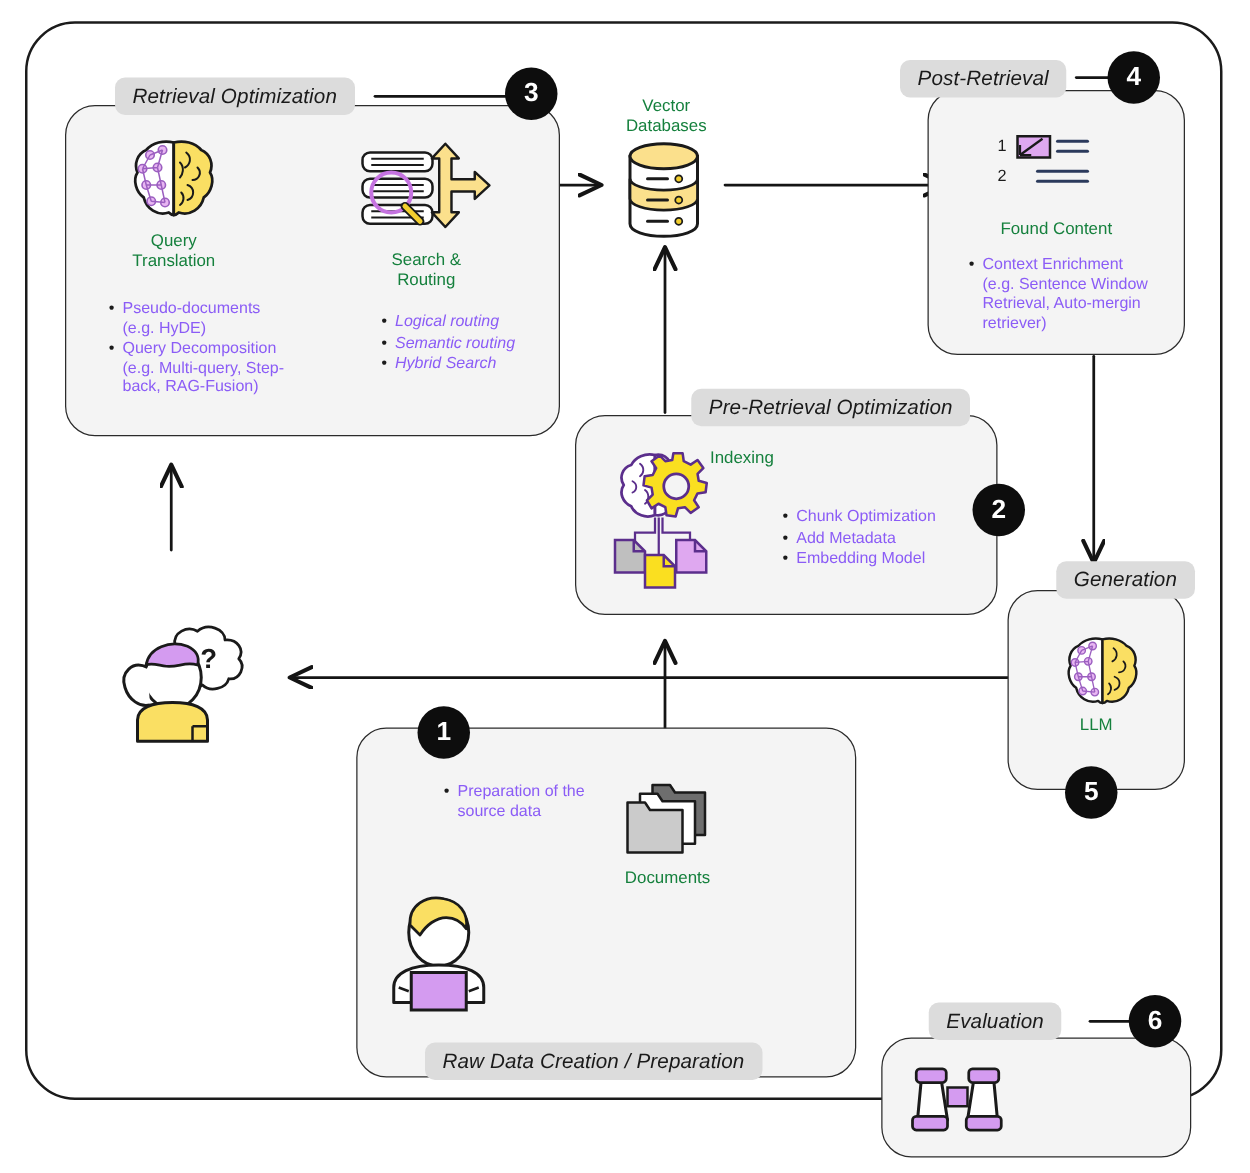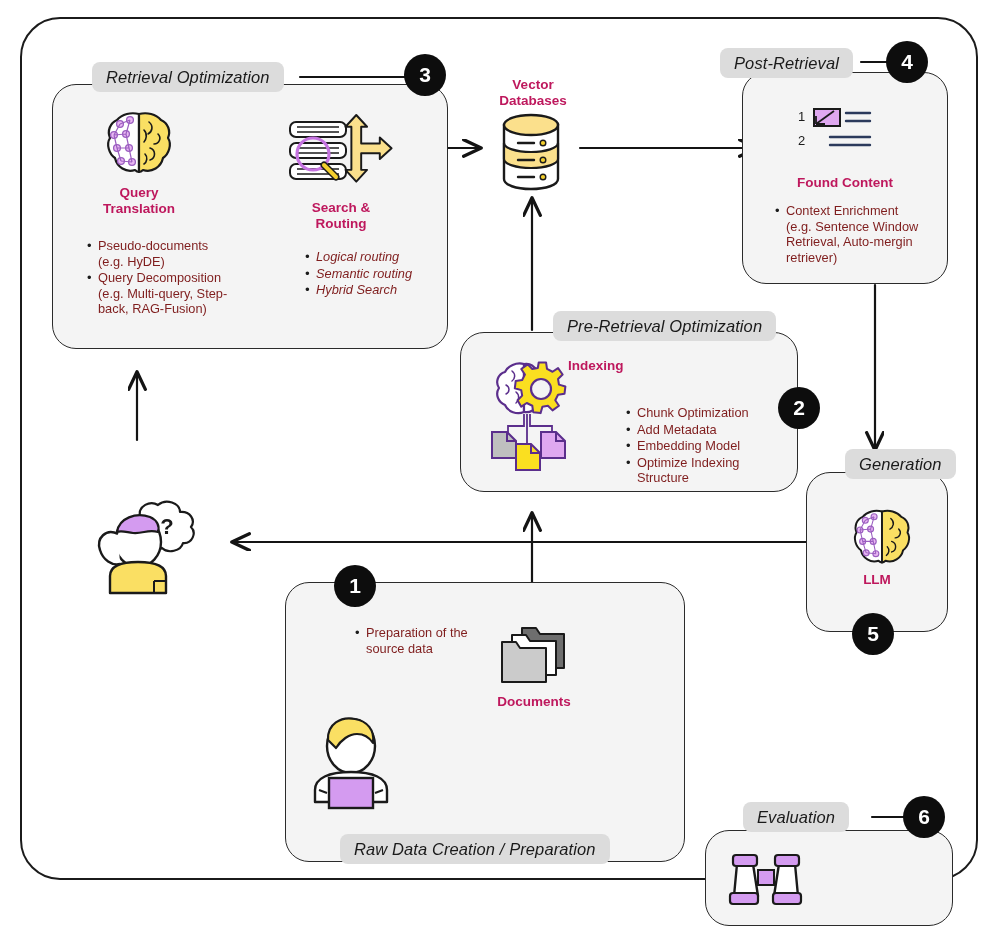--- a/index.html
+++ b/index.html
@@ -51,28 +51,28 @@
   .badge{
     width:42px;height:42px;border-radius:50%;
     background:#0d0d0d;color:#fff;
     display:flex;align-items:center;justify-content:center;
     font-size:21px;font-weight:bold;
     font-family:"Liberation Sans",sans-serif;
   }
 
   
   .cap{
-    font-weight:bold;font-size:13.5px;line-height:16px;text-align:center;color:#be185d;
+    font-weight:normal;font-size:13.5px;line-height:16px;text-align:center;color:#15803d;
   }
   ul.bul{
     margin:0;padding:0 0 0 14px;list-style:none;
   }
   ul.bul li{
     position:relative;
-    font-size:12.8px;line-height:15.6px;color:#7f1d1d;
+    font-size:12.8px;line-height:15.6px;color:#8b5cf6;
     margin-bottom:1px;
   }
   ul.bul li:before{
     content:"\2022";
     position:absolute;left:-11px;top:0;font-size:13px;color:#1b1b1b;
   }
 
   svg{display:block;overflow:visible;}
   .lines{left:0;top:0;width:1000px;height:938px;pointer-events:none;}
 </style>
@@ -291,24 +291,20 @@
     <path d="M55,74 L70,74 L79,83 L79,100 L55,100 Z" fill="#DFA8F0" stroke="#5B2E8C" stroke-width="2"></path>
     <path d="M70,74 L70,83 L79,83" fill="none" stroke="#5B2E8C" stroke-width="2"></path>
     <path d="M30,86 L45,86 L54,95 L54,112 L30,112 Z" fill="#FADF20" stroke="#5B2E8C" stroke-width="2"></path>
     <path d="M45,86 L45,95 L54,95" fill="none" stroke="#5B2E8C" stroke-width="2"></path>
   </svg>
 
   <ul class="abs bul" style="left:623px;top:405px;width:165px;">
     <li>Chunk Optimization</li>
     <li>Add Metadata</li>
     <li>Embedding Model</li>
-    <li>
-      <span>Optimize Indexing</span><br>
-      <span>Structure</span>
-    </li>
   </ul>
 
   <div class="abs panel" style="left:806px;top:472px;width:142px;height:160px;"></div>
 
   <div class="abs pill" style="left:845px;top:449px;">Generation</div>
 
   <div class="abs badge" style="left:852px;top:613px;">5</div>
 
   <svg class="abs" style="left:851px;top:508px;" width="62" height="58" viewBox="0 0 70 66">
     <path d="M35,4 C27,2 18,4 13,10 C6,13 3,21 6,28 C2,34 5,44 11,48

